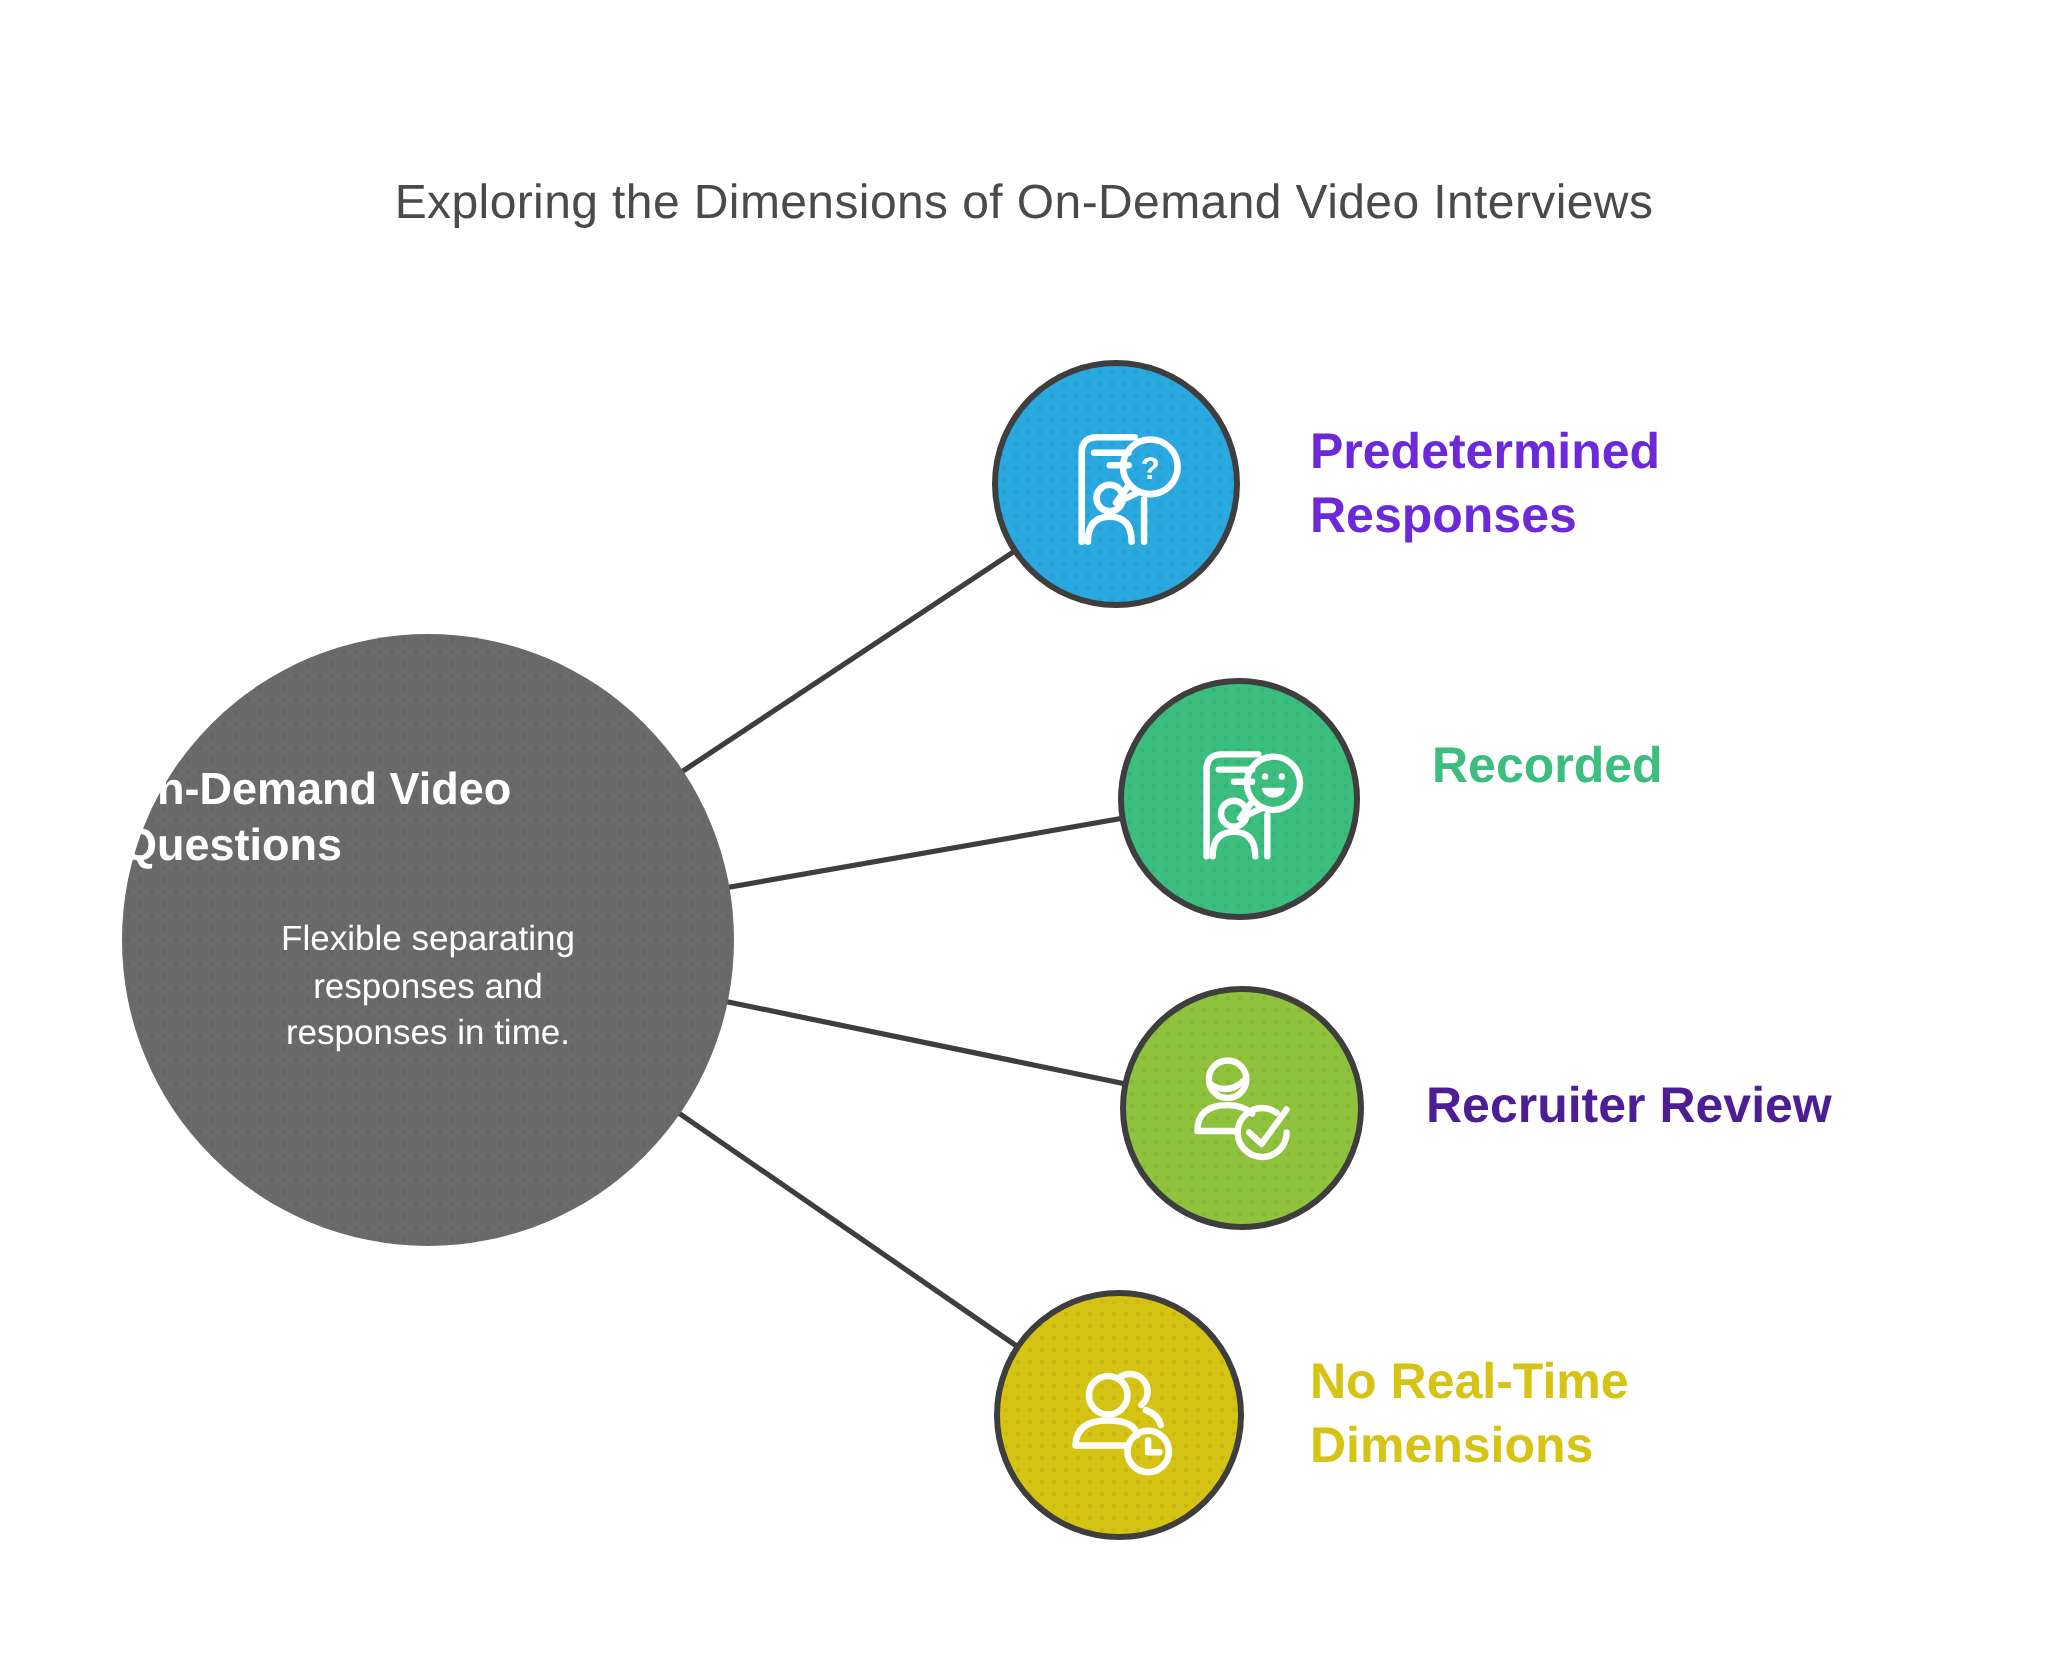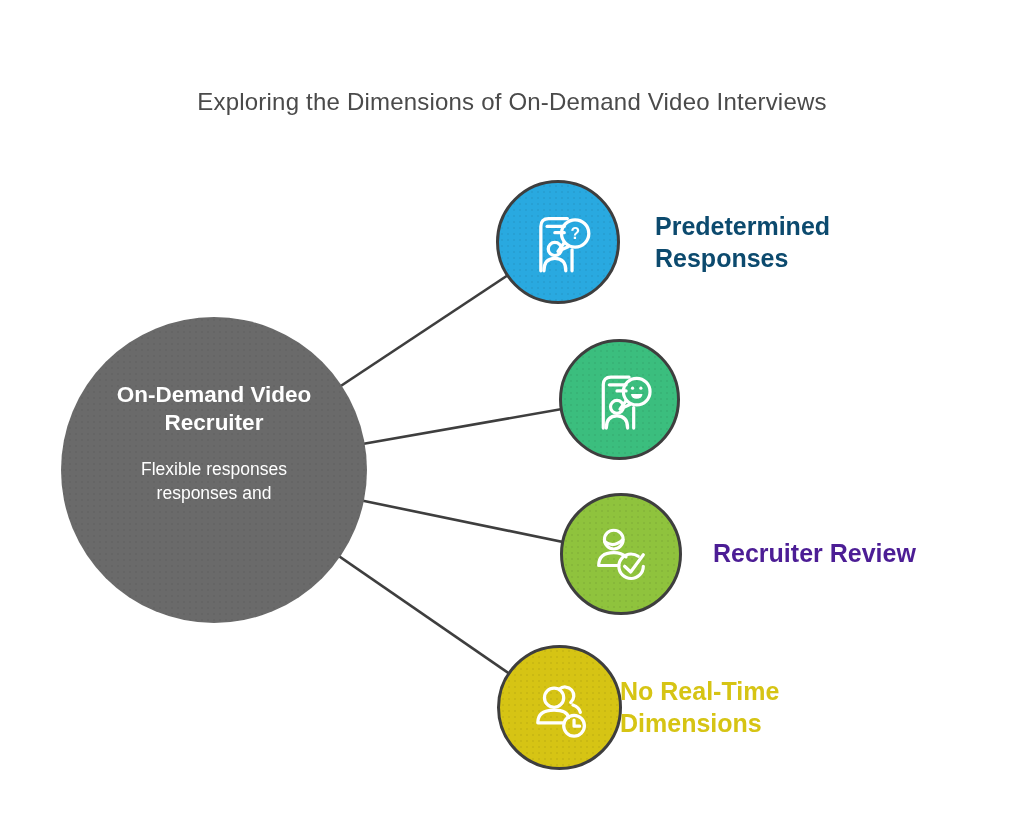--- a/index.html
+++ b/index.html
@@ -15,21 +15,21 @@
   .connectors{position:absolute;left:0;top:0;z-index:1;}
   .connector{stroke-width:2.6;}
 
   .center-node{
     position:absolute;left:61px;top:292px;width:306px;height:306px;
     border-radius:50%;z-index:2;
     background-image:radial-gradient(rgba(0,0,0,0.05) 1px, transparent 1.3px);
     background-size:6px 6px;
   }
   .center-heading{
-    position:absolute;top:64px;left:0;width:100%;text-align:center;
+    position:absolute;top:64px;left:0;width:100%;text-align:left;
     font-size:22.5px;font-weight:700;line-height:28px;
   }
   .center-body{
     position:absolute;top:141px;left:0;width:100%;text-align:center;
     font-size:17.5px;font-weight:400;line-height:23.5px;
   }
 
   .node-circle{
     position:absolute;border-radius:50%;z-index:2;
     border:3px solid #3e3e3e;box-sizing:border-box;
@@ -42,21 +42,21 @@
   .circle-2{left:560px;top:468px;width:122px;height:122px;}
   .circle-3{left:497px;top:620px;width:125px;height:125px;}
 
   .node-label{
     position:absolute;z-index:3;
     font-size:25px;font-weight:700;line-height:31.5px;white-space:nowrap;
   }
   .label-0{left:655px;top:186px;}
   .label-1{left:716px;top:343px;}
   .label-2{left:713px;top:513px;}
-  .label-3{left:620px;top:651px;}
+  .label-3{left:655px;top:651px;}
 
   .icon{display:block;}
   .icon text{font-family:"Liberation Sans", sans-serif;}
 </style>
 </head>
 <body style="background-color: rgb(255, 255, 255);">
 
 <div class="stage">
 
   <h1 class="page-title" style="color: rgb(74, 74, 74);">Exploring the Dimensions of On-Demand Video Interviews</h1>
@@ -64,43 +64,44 @@
   <svg class="connectors" width="1024" height="838" viewBox="0 0 1024 838">
     <line class="connector" x1="214" y1="445" x2="558" y2="217" stroke="#3e3e3e"></line>
     <line class="connector" x1="214" y1="445" x2="619" y2="374" stroke="#3e3e3e"></line>
     <line class="connector" x1="214" y1="445" x2="621" y2="529" stroke="#3e3e3e"></line>
     <line class="connector" x1="214" y1="445" x2="559" y2="683" stroke="#3e3e3e"></line>
   </svg>
 
   <div class="center-node" style="background-color: rgb(106, 106, 106); color: rgb(255, 255, 255);">
     <div class="center-heading">
       <div>On-Demand Video</div>
-      <div>Recruiter</div>
+      <div>Questions</div>
     </div>
     <div class="center-body">
-      <div>Flexible responses</div>
+      <div>Flexible separating</div>
       <div>responses and</div>
+      <div>responses in time.</div>
     </div>
   </div>
 
   <div>
     <div class="node-circle circle-0" style="background-color: rgb(41, 169, 224); border-color: rgb(62, 62, 62);">
       <svg class="icon" width="78" height="78" viewBox="0 0 100 100" fill="none" stroke="#ffffff" stroke-width="4.2" stroke-linecap="round" stroke-linejoin="round">
         <path d="M28,87 L28,30 Q28,20 38,20 L62,20"></path>
         <path d="M36,30 L58,30"></path>
         <path d="M46,38 L58,38"></path>
         <path d="M68,60 L68,87"></path>
         <circle cx="46" cy="59" r="8.5"></circle>
         <path d="M32,87 Q32,71 46,71 Q60,71 60,87"></path>
         <circle cx="72" cy="39" r="17.5"></circle>
         <path d="M58,51 L50,62 L63,56"></path>
         <text x="72" y="46.5" font-size="20" font-weight="bold" fill="#ffffff" stroke="none" text-anchor="middle">?</text>
       </svg>
     </div>
-    <div class="node-label label-0" style="color: #0c4a6e;">
+    <div class="node-label label-0" style="color: #6d28d9;">
       <div>Predetermined</div>
       <div>Responses</div>
     </div>
   </div>
 
   <div>
     <div class="node-circle circle-1" style="background-color: rgb(59, 190, 126); border-color: rgb(62, 62, 62);">
       <svg class="icon" width="76" height="76" viewBox="0 0 100 100" fill="none" stroke="#ffffff" stroke-width="4.2" stroke-linecap="round" stroke-linejoin="round">
         <path d="M28,87 L28,30 Q28,20 38,20 L62,20"></path>
         <path d="M36,30 L58,30"></path>
@@ -109,20 +110,21 @@
         <circle cx="46" cy="59" r="8.5"></circle>
         <path d="M32,87 Q32,71 46,71 Q60,71 60,87"></path>
         <circle cx="72" cy="39" r="17.5"></circle>
         <path d="M58,51 L50,62 L63,56"></path>
         <circle cx="66.5" cy="34.5" r="2.1" fill="#ffffff" stroke="none"></circle>
         <circle cx="77.5" cy="34.5" r="2.1" fill="#ffffff" stroke="none"></circle>
         <path d="M64.5,42 A7.5,6.5 0 0 0 79.5,42 Z" fill="#ffffff" stroke="none"></path>
       </svg>
     </div>
     <div class="node-label label-1" style="color: rgb(59, 190, 126);">
+      <div>Recorded</div>
     </div>
   </div>
 
   <div>
     <div class="node-circle circle-2" style="background-color: rgb(143, 195, 61); border-color: rgb(62, 62, 62);">
       <svg class="icon" width="72" height="72" viewBox="0 0 100 100" fill="none" stroke="#ffffff" stroke-width="4.4" stroke-linecap="round" stroke-linejoin="round">
         <circle cx="40" cy="30" r="13"></circle>
         <path d="M27.5,33 Q40,42 52.5,30"></path>
         <path d="M47,66 L19,66 Q19,48 40,48 Q51,48 57,54"></path>
         <circle cx="64" cy="67" r="17" pathLength="100" stroke-dasharray="85 15"></circle>

